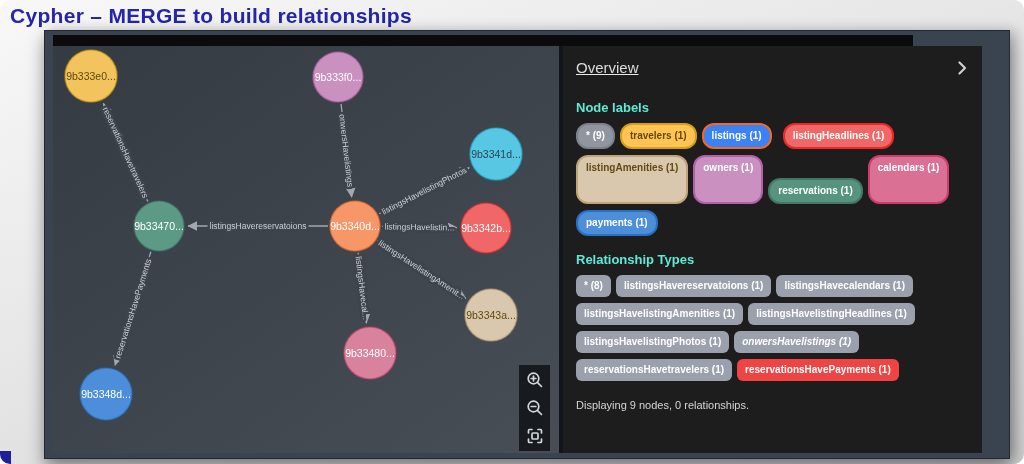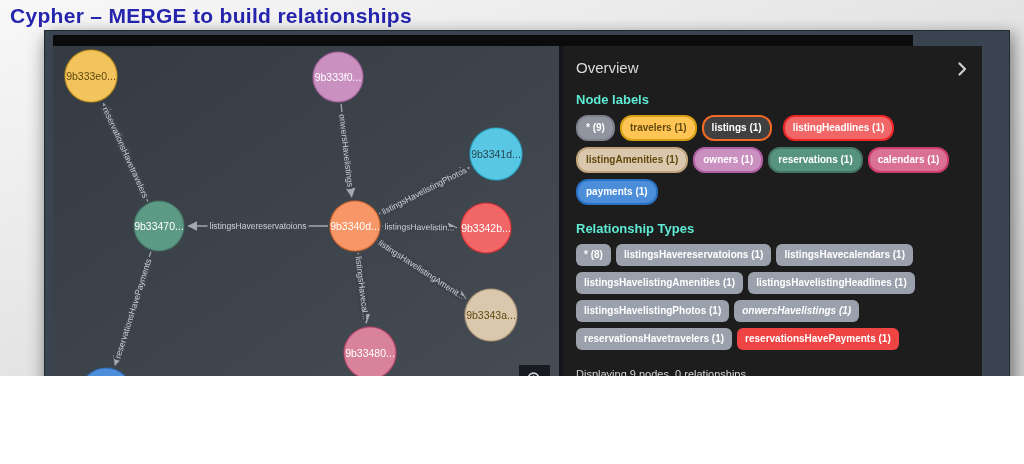--- a/index.html
+++ b/index.html
@@ -1,18 +1,18 @@
 <!DOCTYPE html>
 <html><head>
 <meta charset="utf-8">
 <style>
   html,body{margin:0;padding:0;}
   body{width:1024px;height:464px;font-family:"Liberation Sans",sans-serif;overflow:hidden;}
-  .slide{position:relative;width:1024px;height:376px;
-    background:linear-gradient(160deg,#f8f8f8 0%,#e6e6e6 45%,#cfcfcf 100%);overflow:hidden;}
+  .slide{position:relative;width:1024px;height:464px;
+    background:linear-gradient(160deg,#f8f8f8 0%,#e6e6e6 45%,#cfcfcf 100%);overflow:hidden;border-radius:10px;}
   .slide-title{position:absolute;left:10px;top:4px;margin:0;
     font-size:21px;font-weight:700;letter-spacing:.3px;color:#2525ad;}
   .corner-square{position:absolute;left:0;top:451px;width:11px;height:13px;background:#1e1e9a;}
 
   .window{position:absolute;left:44px;top:30px;width:966px;height:429px;
     background:#3a4450;border:1px solid #222933;box-sizing:border-box;
     box-shadow:0 9px 16px rgba(0,0,0,.38),6px 0 12px rgba(0,0,0,.18);}
   .win-inner{position:absolute;left:8px;top:4px;right:27px;bottom:5px;display:flex;flex-direction:column;}
   .topbar-row{height:11px;display:flex;flex:none;}
   .topbar{width:860px;background:#0b0b0c;}
@@ -28,21 +28,21 @@
   .divider{width:4px;flex:none;background:#121519;}
 
   .zoom-controls{position:absolute;right:9px;bottom:2px;width:31px;padding:3px 0;
     background:rgba(17,19,23,.88);display:flex;flex-direction:column;align-items:center;gap:4px;}
   .zctl{width:25px;height:24px;display:flex;align-items:center;justify-content:center;cursor:pointer;}
   .zctl svg{stroke:#d3d7dc;fill:none;stroke-width:1.7;stroke-linecap:round;stroke-linejoin:round;}
 
   
   .overview-panel{flex:1;background:#1d1d1d;color:#e8e8e8;padding:13px 13px 0 13px;
     box-sizing:border-box;overflow:hidden;}
-  .ov-header{display:flex;align-items:flex-end;justify-content:space-between;margin-bottom:16px;}
+  .ov-header{display:flex;align-items:center;justify-content:space-between;margin-bottom:24px;text-decoration:underline;}
   .ov-title{font-size:15px;font-weight:400;color:#dcdcdc;margin:0;}
   .chev{display:flex;cursor:pointer;padding-right:2px;}
   .chev svg{stroke:#cfcfcf;fill:none;stroke-width:2.2;stroke-linecap:round;stroke-linejoin:round;}
   .section-heading{font-size:13px;font-weight:700;color:#5eead4;margin:0 0 8px 0;}
   .pill-wrap{display:flex;flex-wrap:wrap;gap:6px 5px;margin-bottom:16px;}
   .pill{font-size:10px;font-weight:700;line-height:1;padding:6px 8px;border-radius:12px;
     border:2px solid transparent;white-space:nowrap;cursor:pointer;}
   .chip{font-size:10px;font-weight:700;line-height:1;padding:6px 8px;border-radius:6px;
     white-space:nowrap;cursor:pointer;}
   .status-line{font-size:11px;color:#d6d6d6;margin-top:18px;}
@@ -174,25 +174,25 @@
               <svg width="9" height="14" viewBox="0 0 9 14">
                   <polyline points="1.5,1.5 7,7 1.5,12.5"></polyline>
                 </svg>
             </span>
           </div>
 
           <h3 class="section-heading">Node labels</h3>
           <div class="pill-wrap">
               <span class="pill" style="background: rgb(145, 149, 160); color: rgb(255, 255, 255); border-color: rgb(124, 129, 139);">* (9)</span>
               <span class="pill" style="background: rgb(255, 196, 84); color: rgb(96, 74, 14); border-color: rgb(215, 160, 19);">travelers (1)</span>
-              <span class="pill" style="background: #404040; color: rgb(255, 255, 255); border-color: rgb(243, 105, 36);">listings (1)</span>
+              <span class="pill" style="background: #3b82f6; color: rgb(255, 255, 255); border-color: rgb(243, 105, 36);">listings (1)</span>
               <span class="pill" style="background: rgb(241, 102, 103); color: rgb(255, 255, 255); border-color: rgb(235, 39, 40); margin-left: 6px;">listingHeadlines (1)</span>
               <span class="pill" style="background: rgb(217, 200, 174); color: rgb(96, 74, 14); border-color: rgb(192, 163, 120);">listingAmenities (1)</span>
               <span class="pill" style="background: rgb(201, 144, 192); color: rgb(255, 255, 255); border-color: rgb(178, 97, 165);">owners (1)</span>
-              <span class="pill" style="background: rgb(86, 148, 128); color: rgb(255, 255, 255); border-color: rgb(68, 118, 102);">reservations (1)</span>
+              <span class="pill" style="background: rgb(86, 148, 128); color: rgb(255, 255, 255); border-color: rgb(68, 118, 102); margin-top: 23px;">reservations (1)</span>
               <span class="pill" style="background: rgb(218, 113, 148); color: rgb(255, 255, 255); border-color: rgb(204, 60, 108);">calendars (1)</span>
               <span class="pill" style="background: rgb(76, 142, 218); color: rgb(255, 255, 255); border-color: rgb(40, 112, 194);">payments (1)</span>
             </div>
 
           <h3 class="section-heading">Relationship Types</h3>
           <div class="pill-wrap">
               <span class="chip" style="background: rgb(155, 161, 172); color: rgb(255, 255, 255);">* (8)</span>
               <span class="chip" style="background: rgb(155, 161, 172); color: rgb(255, 255, 255);">listingsHavereservatoions (1)</span>
               <span class="chip" style="background: rgb(155, 161, 172); color: rgb(255, 255, 255);">listingsHavecalendars (1)</span>
               <span class="chip" style="background: rgb(155, 161, 172); color: rgb(255, 255, 255);">listingsHavelistingAmenities (1)</span>

